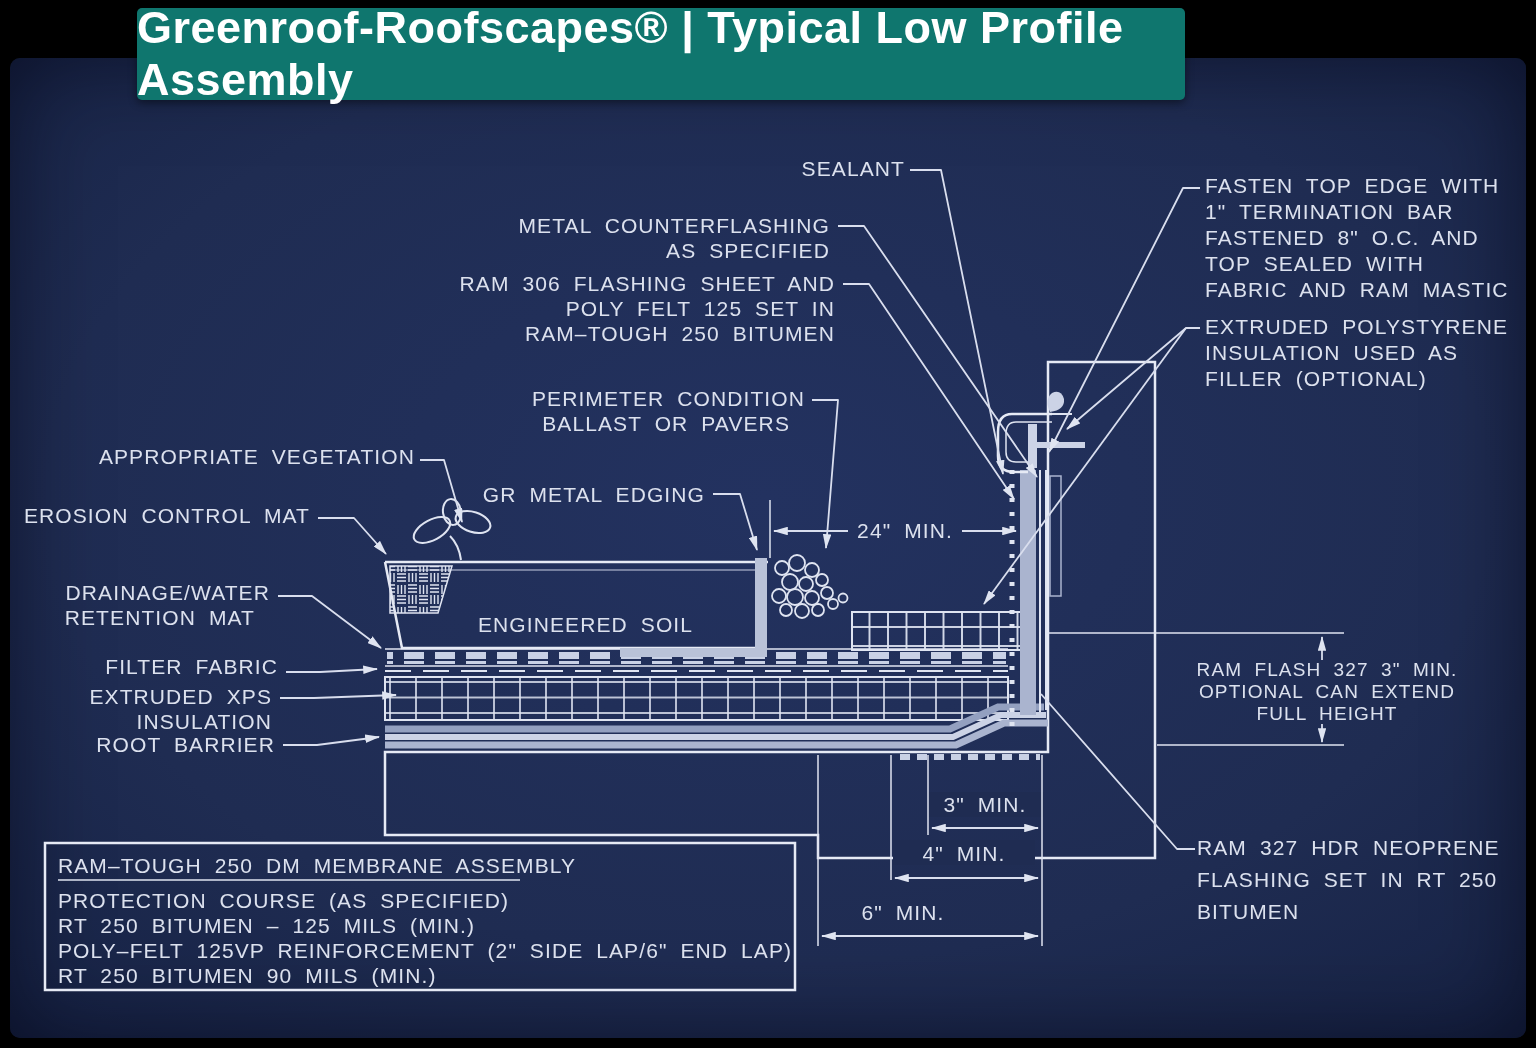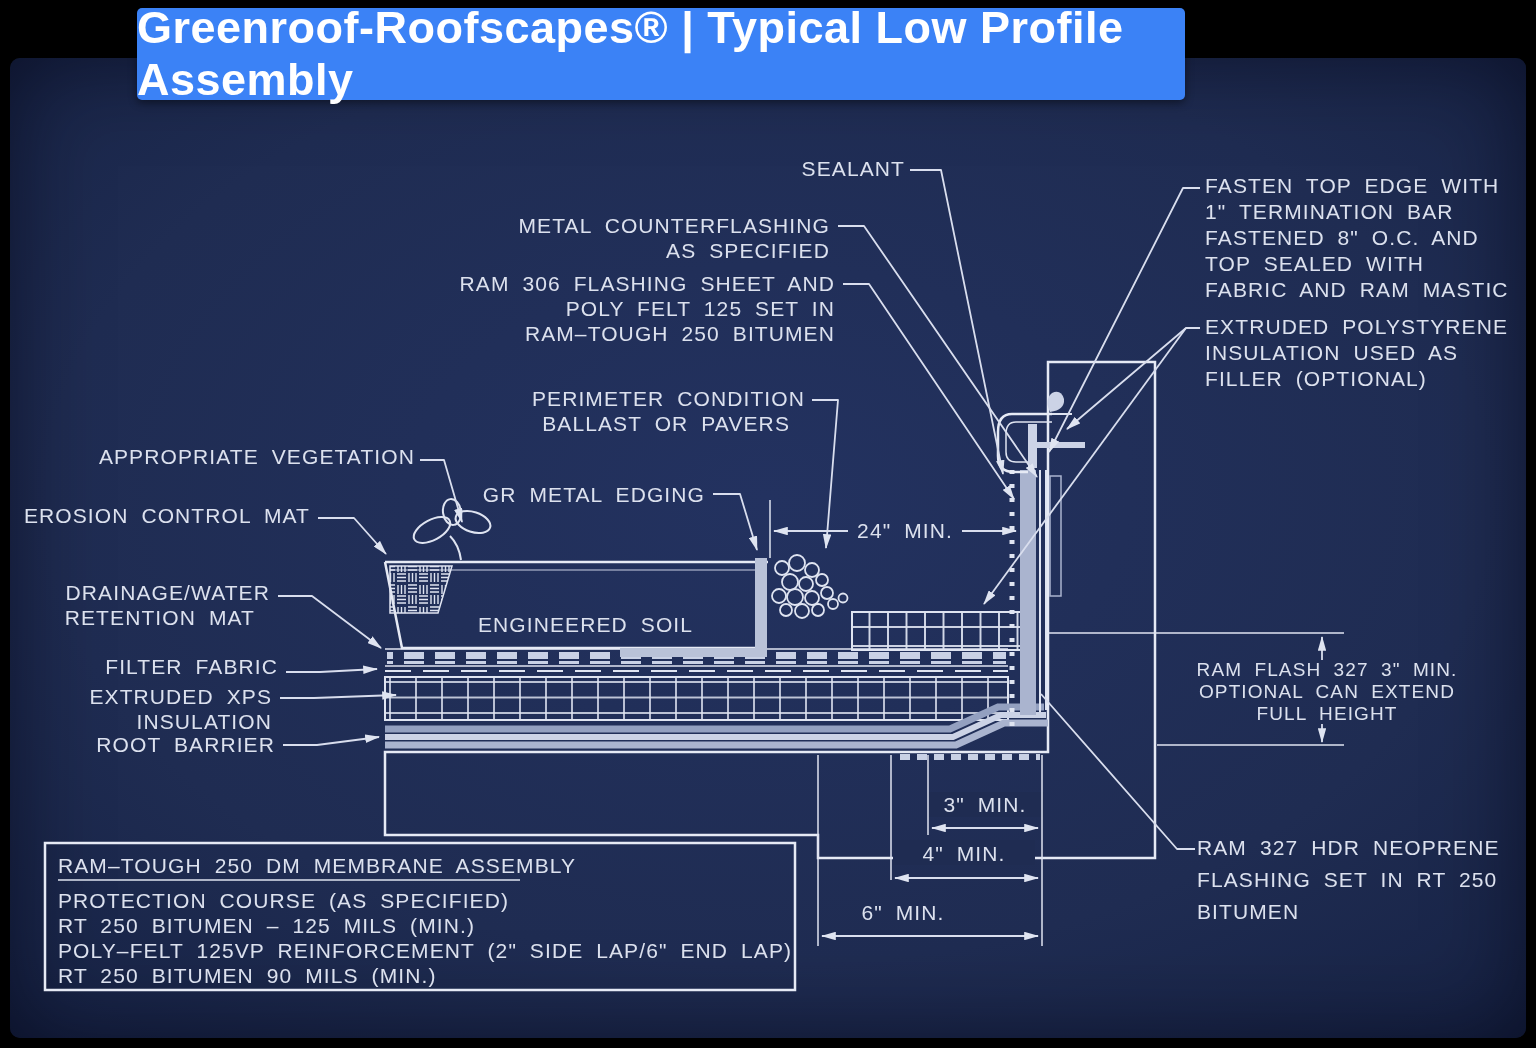--- a/index.html
+++ b/index.html
@@ -1,21 +1,21 @@
 <!DOCTYPE html>
 <html><head>
 <meta charset="utf-8">
 <style>
   html,body{margin:0;padding:0;background:#000;}
   .stage{position:relative;width:1536px;height:1048px;background:#000;overflow:hidden;
          font-family:"Liberation Sans",sans-serif;}
   .panel{position:absolute;left:10px;right:10px;top:58px;bottom:10px;border-radius:10px;
          background:radial-gradient(95% 95% at 50% 45%, #233260 0%, #1f2c52 50%, #101b3a 100%);
          box-shadow:inset 0 0 90px rgba(0,0,15,.55);}
-  .banner{position:absolute;left:137px;top:8px;width:1048px;height:92px;background:#3b82f6;
+  .banner{position:absolute;left:137px;top:8px;width:1048px;height:92px;background:#0f766e;
           border-radius:5px;display:flex;align-items:center;justify-content:center;z-index:3;
           box-shadow:0 3px 8px rgba(0,0,0,.45);}
   .banner .title{color:#ffffff;font-weight:800;font-size:45px;letter-spacing:.5px;}
   svg.drawing{position:absolute;left:0;top:0;width:1536px;height:1048px;z-index:2;}
   .ln{fill:none;stroke:#dfe4f1;stroke-width:2;stroke-linejoin:round;}
   .ln12{fill:none;stroke:#c9d0e4;stroke-width:1.2;}
   .ln15{fill:none;stroke:#dfe4f1;stroke-width:1.5;}
   .ln25{fill:none;stroke:#e6eaf5;stroke-width:2.5;}
   .ldr{fill:none;stroke:#d9deee;stroke-width:1.8;stroke-linejoin:round;}
   .lbl{font-family:"Liberation Sans",sans-serif;font-size:21px;fill:#dce1ee;

